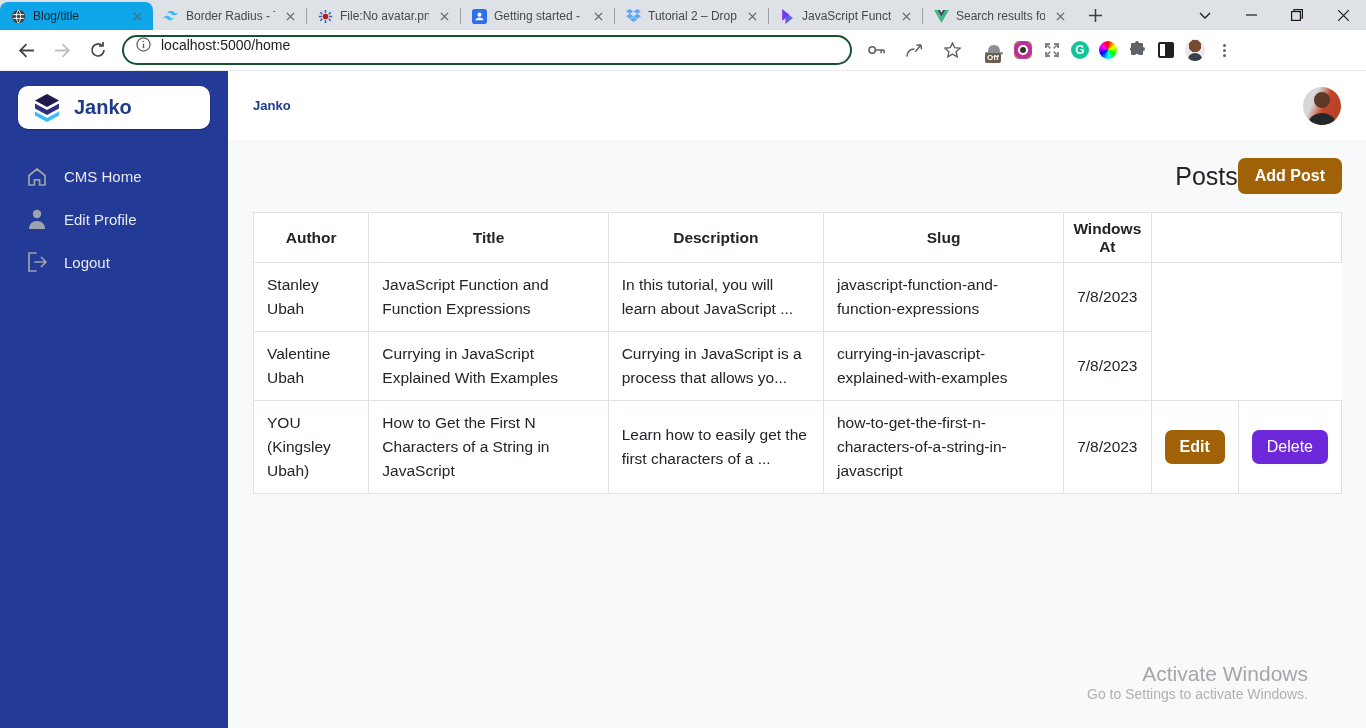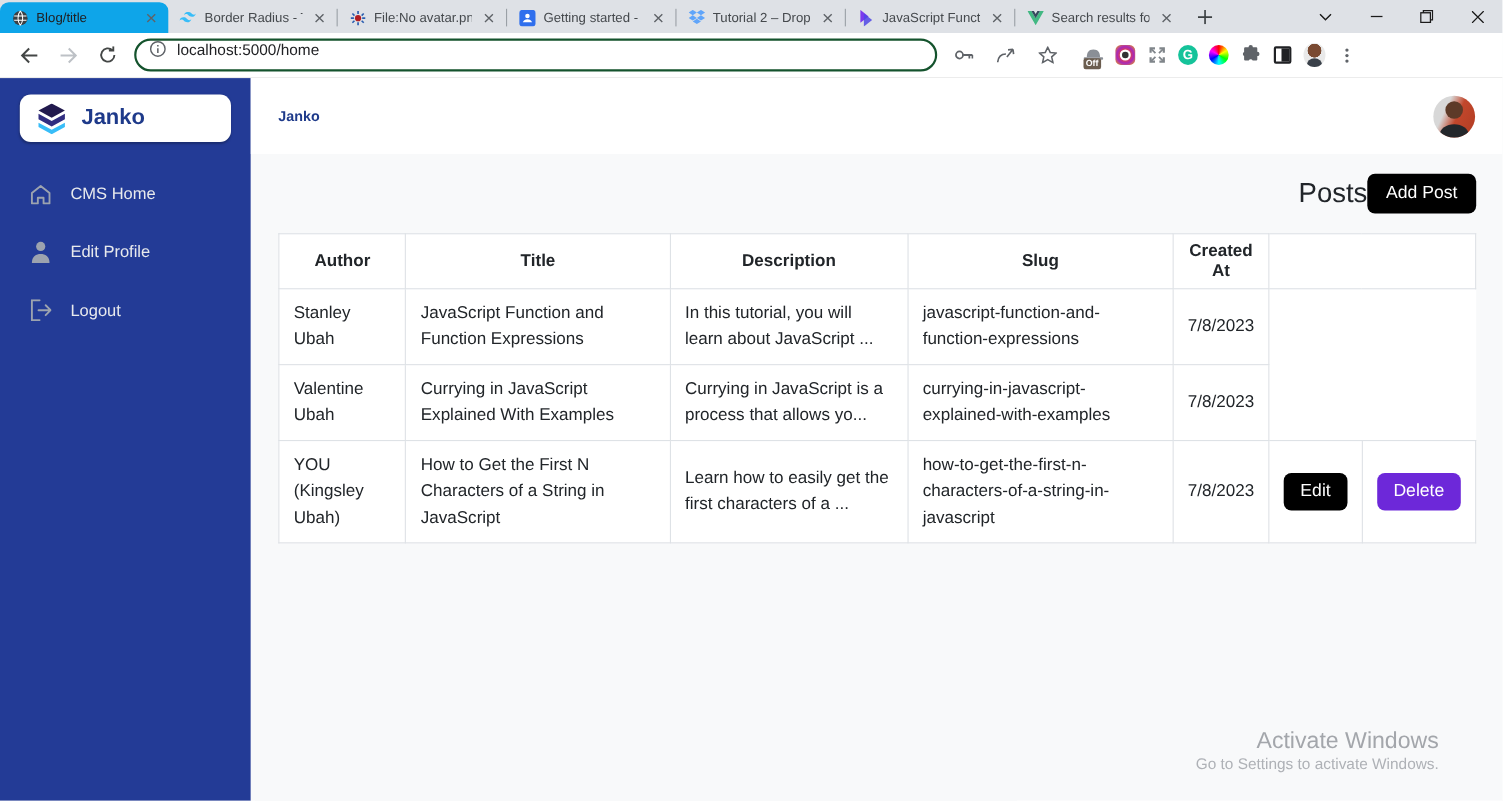--- a/index.html
+++ b/index.html
@@ -51,41 +51,41 @@
     border-radius:50% 50% 0 0; background:#394049; }
   .dots3 { display:flex; flex-direction:column; gap:2px; }
   .dots3 i { width:3px; height:3px; border-radius:50%; background:#5f6368; }
 
   
   .app { display:flex; height:657px; }
   .sidebar { width:228px; background:#233b96; flex:0 0 228px; padding:15px 18px; }
   .brand-card { background:#fff; border-radius:10px; height:43px; display:flex; align-items:center;
     gap:14px; padding:0 16px; box-shadow:0 1px 2px rgba(0,0,0,.25); }
   .brand-text { font-size:20px; font-weight:bold; color:#1e3a8a; }
-  .side-nav { margin-top:38px; display:flex; flex-direction:column; gap:33px; padding-left:8px; }
+  .side-nav { margin-top:38px; display:flex; flex-direction:column; gap:23px; padding-left:8px; }
   .side-item { display:flex; align-items:center; gap:16px; color:#e8eaed; font-size:15px; cursor:pointer; }
   .side-item .s-ico { width:22px; display:flex; justify-content:center; color:#9ca3af; }
 
   .mainwrap { flex:1; display:flex; flex-direction:column; background:#f8f9fa; }
   .topbar { height:69px; background:#fff; display:flex; align-items:center;
     justify-content:space-between; padding:0 25px; }
   .topbar-brand { font-size:13px; font-weight:bold; color:#1e3a8a; }
   .big-avatar { width:38px; height:38px; border-radius:50%; overflow:hidden; position:relative;
     background:linear-gradient(115deg,#d8d8d8 30%, #c2472c 55%, #b13c22 100%); cursor:pointer; }
   .big-avatar::before { content:""; position:absolute; left:11px; top:5px; width:16px; height:16px;
     border-radius:50%; background:#5d3a28; }
   .big-avatar::after { content:""; position:absolute; left:6px; bottom:-6px; width:26px; height:18px;
     border-radius:50% 50% 0 0; background:#23272b; }
 
   .content { padding:18px 24px 0 25px; position:relative; flex:1; }
   .content-head { display:flex; align-items:center; justify-content:flex-end; }
   .page-title { font-size:25px; color:#212529; font-weight:normal; }
   .btn { border:none; border-radius:7px; color:#fff; font-size:16px; cursor:pointer;
     font-family:inherit; }
-  .btn-blue { background:#000000; }
+  .btn-blue { background:#a16207;font-weight:bold; }
   .btn-red { background:#6d28d9; }
   .add-post { padding:9px 17px; }
 
   table.posts { border-collapse:collapse; margin-top:18px; table-layout:fixed; background:#fff; }
   table.posts th, table.posts td { border:1px solid #dee2e6; font-size:15.5px; color:#212529; }
   table.posts th { font-weight:bold; text-align:center; padding:6px 8px; }
   table.posts td { padding:10px 13px; text-align:left; vertical-align:middle; line-height:1.55; }
   td.date-cell { text-align:center; padding:10px 6px; }
   td.action-cell { text-align:center; padding:10px 6px; }
   .edit-btn { padding:8px 15px; }
@@ -395,21 +395,21 @@
             <col style="width:82px">
             <col style="width:74px">
             <col style="width:97px">
         </colgroup>
         <thead>
           <tr style="height:50px">
             <th>Author</th>
             <th>Title</th>
             <th>Description</th>
             <th>Slug</th>
-            <th>Created At</th>
+            <th>Windows At</th>
             <th colspan="2" rowspan="3"></th>
           </tr>
         </thead>
         <tbody>
           <tr style="height:65px">
             <td>Stanley Ubah</td>
             <td>JavaScript Function and Function Expressions</td>
             <td>In this tutorial, you will learn about JavaScript ...</td>
             <td>javascript-function-and-function-expressions</td>
             <td class="date-cell">7/8/2023</td>

